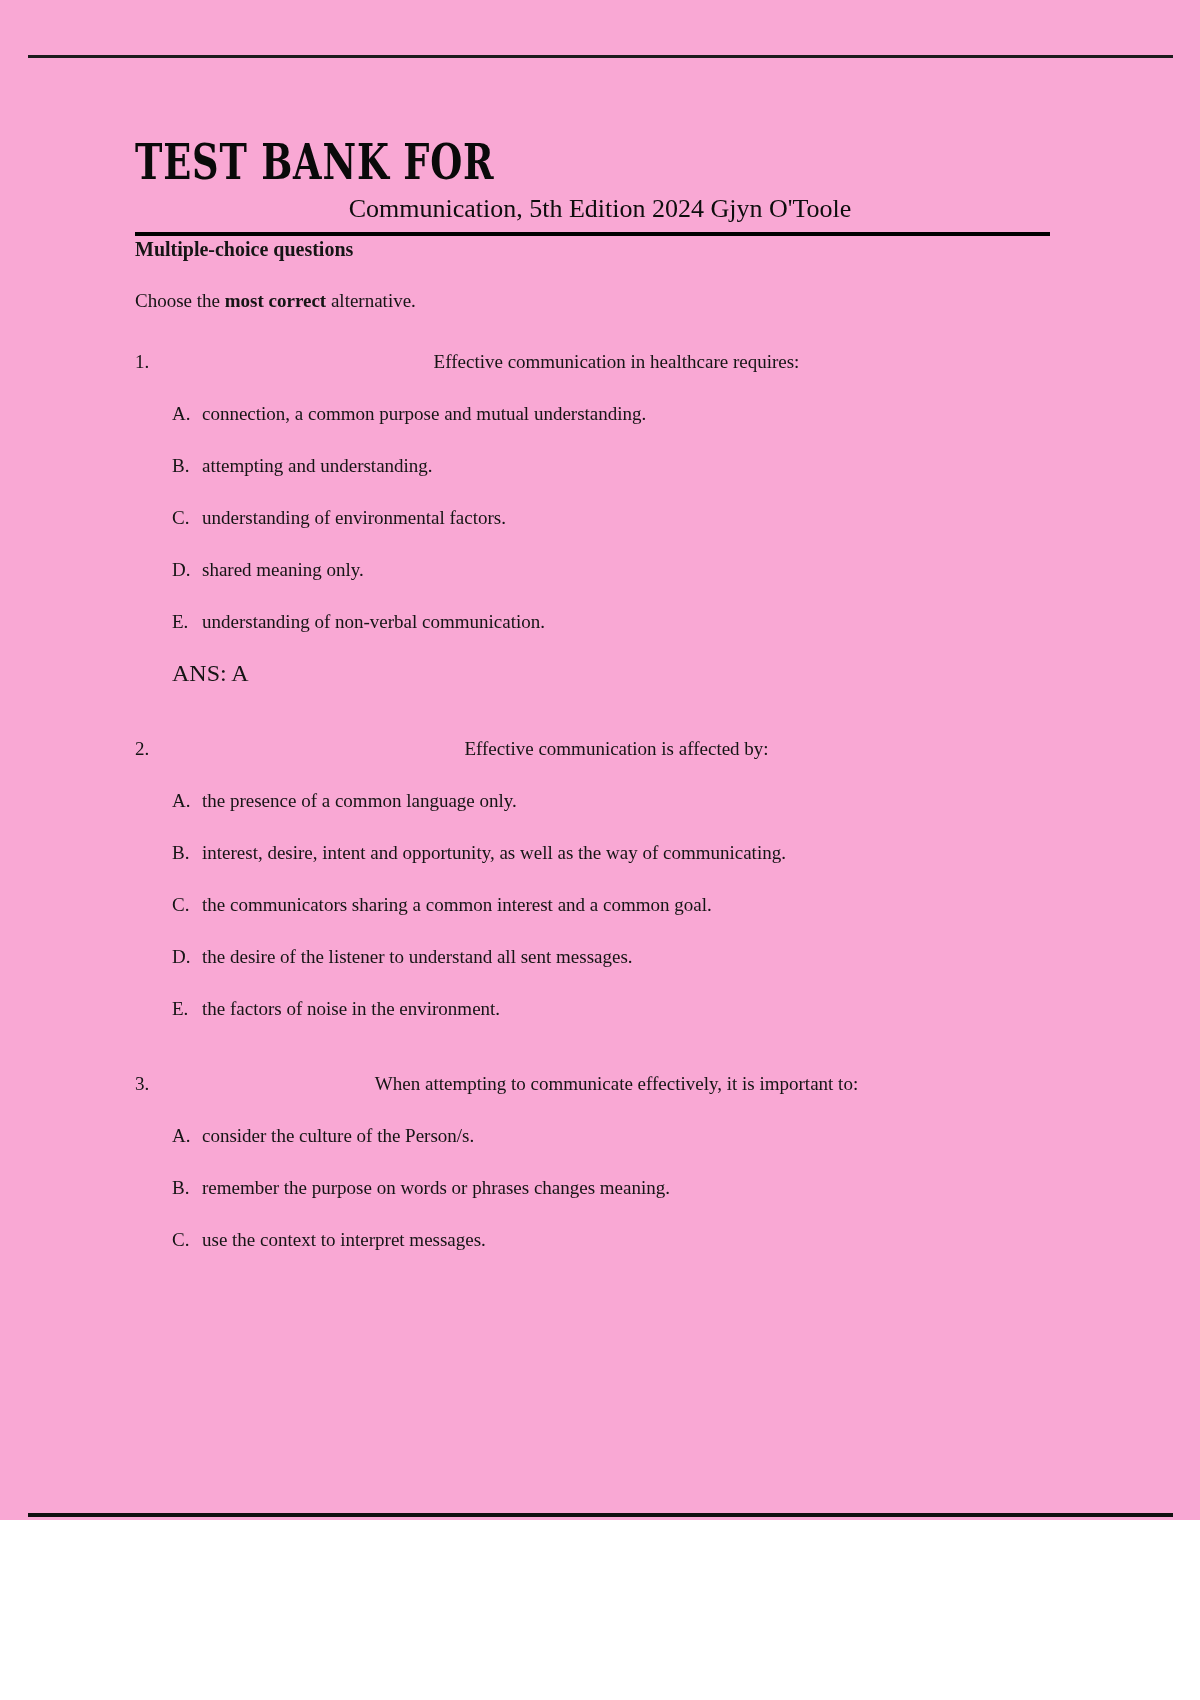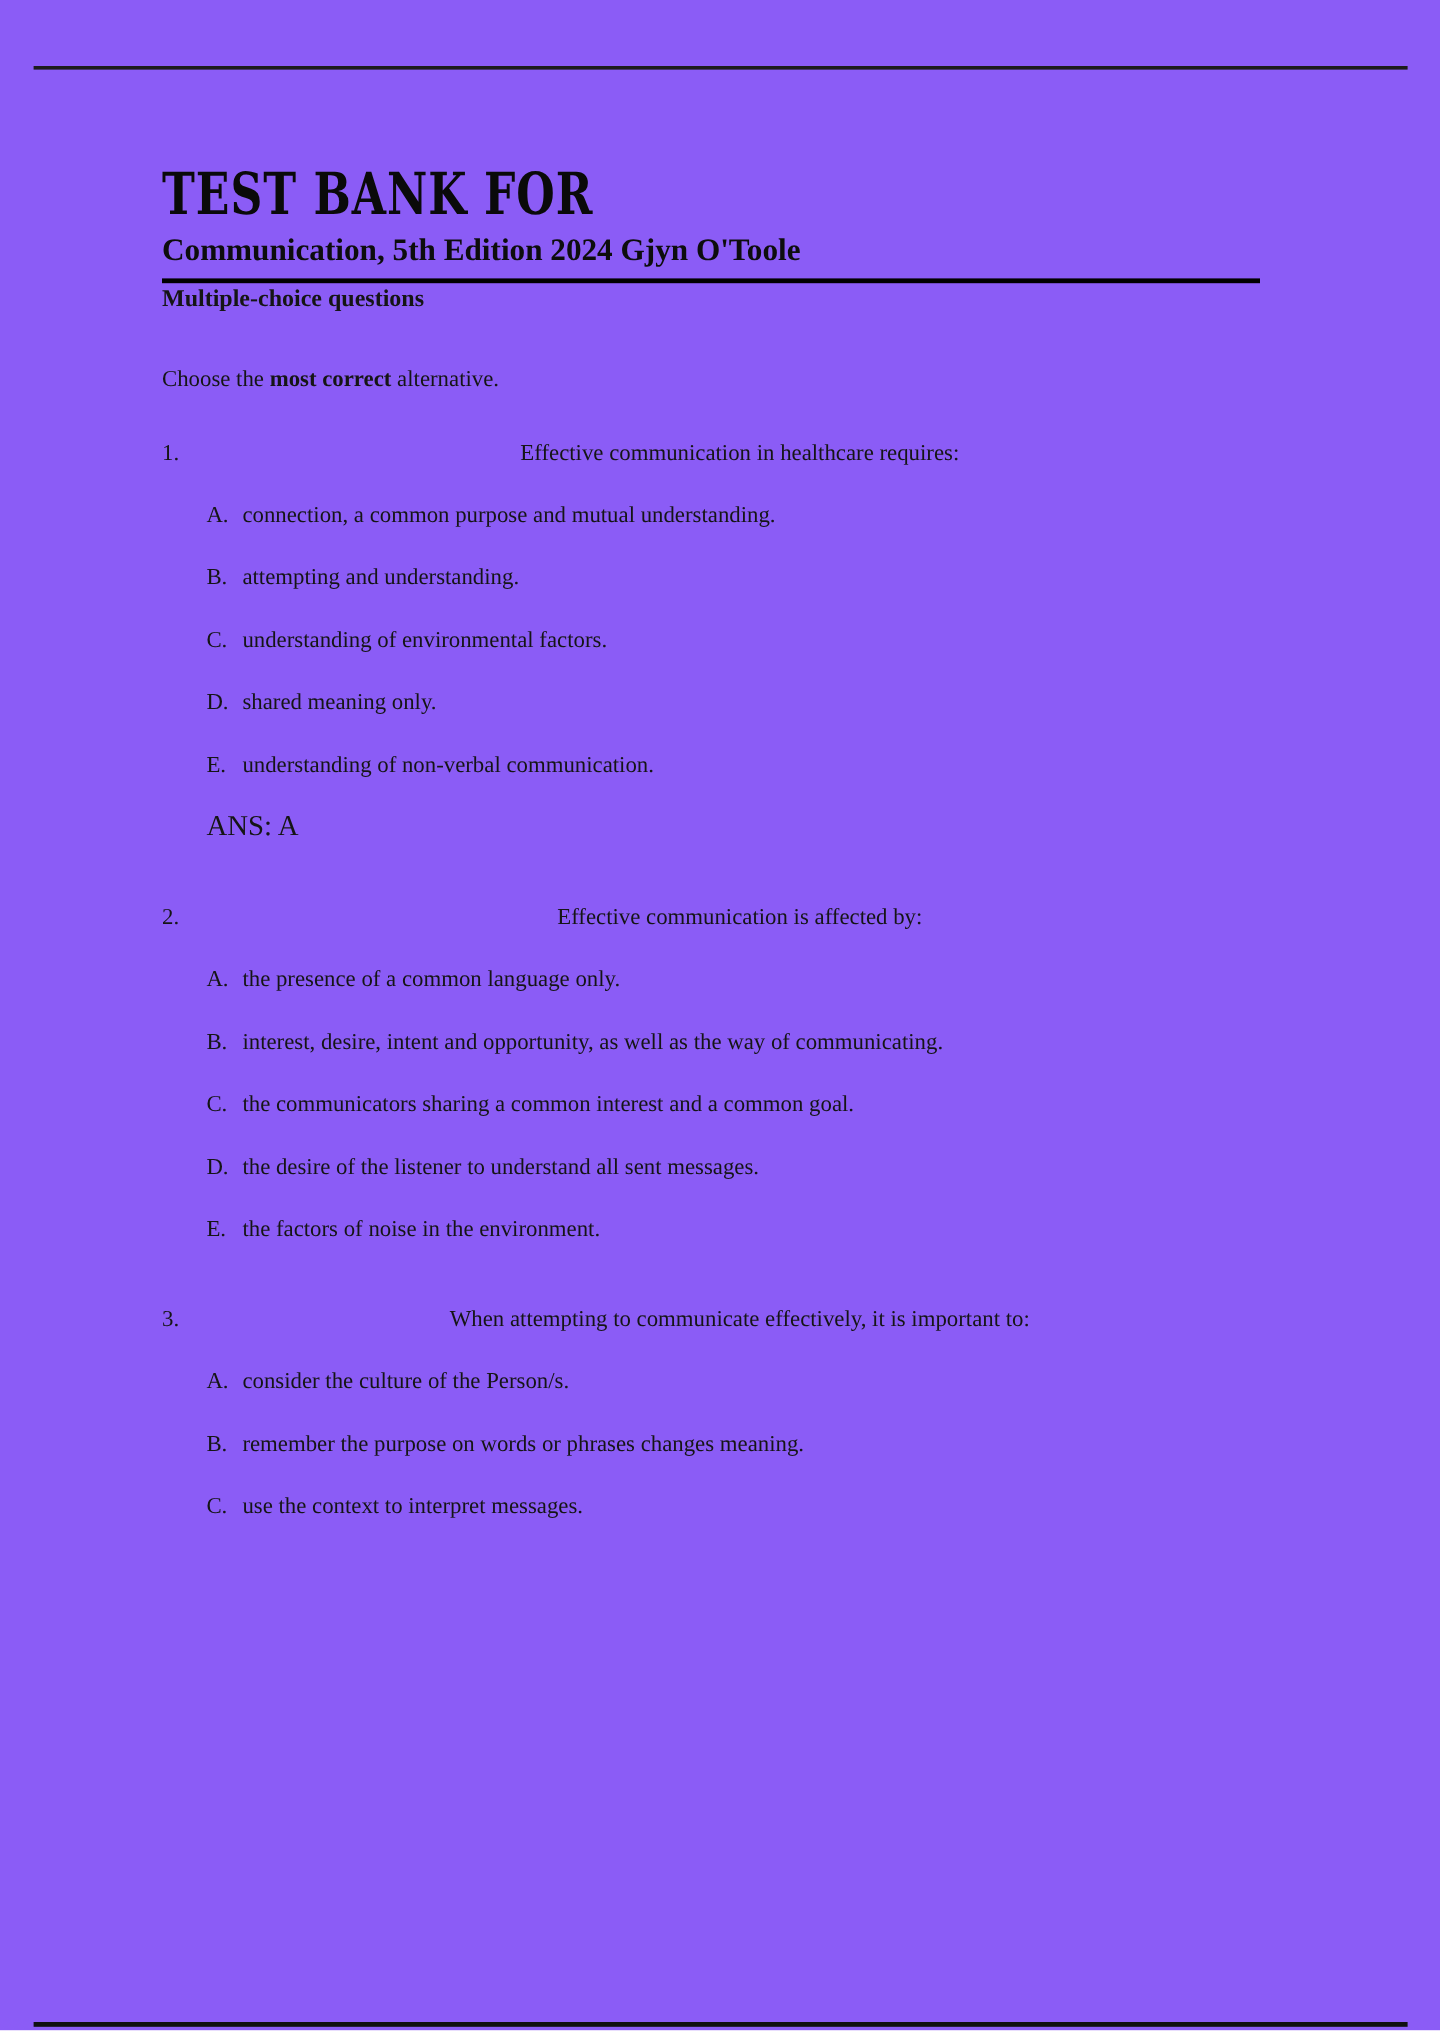--- a/index.html
+++ b/index.html
@@ -3,22 +3,22 @@
 <meta charset="utf-8">
 <style>
   html, body {
     margin: 0;
     padding: 0;
     background: #ffffff;
   }
   .page {
     position: relative;
     width: 1200px;
-    height: 1692px;
-    background: #8b5cf6;
+    height: 1520px;
+    background: #f9a8d4;
     overflow: hidden;
     font-family: "Liberation Serif", "DejaVu Serif", serif;
     color: #151515;
   }
   .rule-top {
     position: absolute;
     top: 55px;
     left: 28px;
     right: 27px;
     height: 3px;
@@ -46,37 +46,38 @@
     color: #0a0a0a;
     display: inline-block;
     transform: scale(0.8, 1.05);
     transform-origin: 0 100%;
     letter-spacing: 1px;
     white-space: nowrap;
   }
   .doc-subtitle {
     margin-top: 8px;
     font-size: 26px;
-    font-weight: bold;
+    font-weight: normal;
     line-height: 30px;
     color: #0d0d0d;
+    text-align: center;
   }
   .header-rule {
     margin-top: 8px;
     width: 915px;
     height: 4px;
     background: #000000;
   }
   .section-heading {
     font-size: 20px;
     font-weight: bold;
     line-height: 27px;
   }
   .instruction {
-    margin-top: 40px;
+    margin-top: 24px;
     font-size: 19px;
     line-height: 27px;
   }
   .instruction .bold {
     font-weight: bold;
   }
   .questions {
     margin-top: 34px;
   }
   .question + .question {

